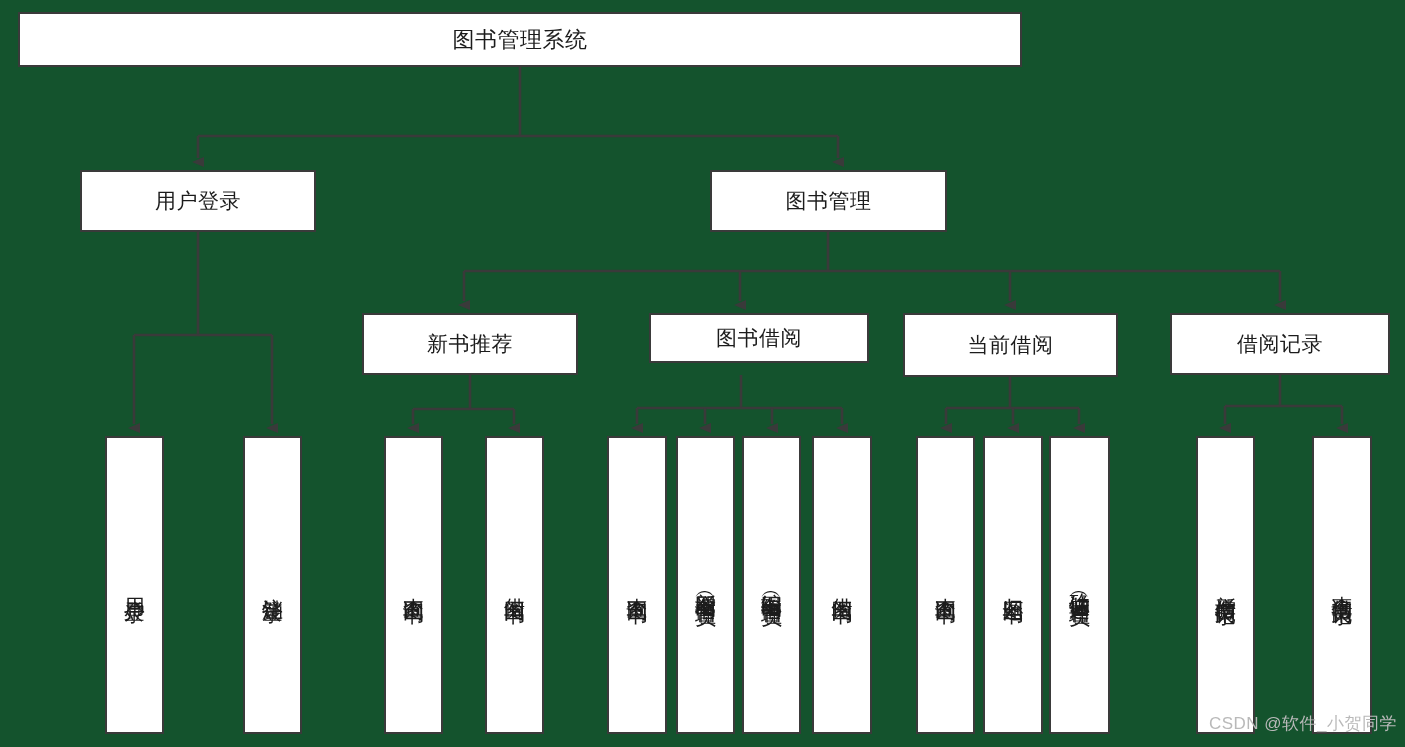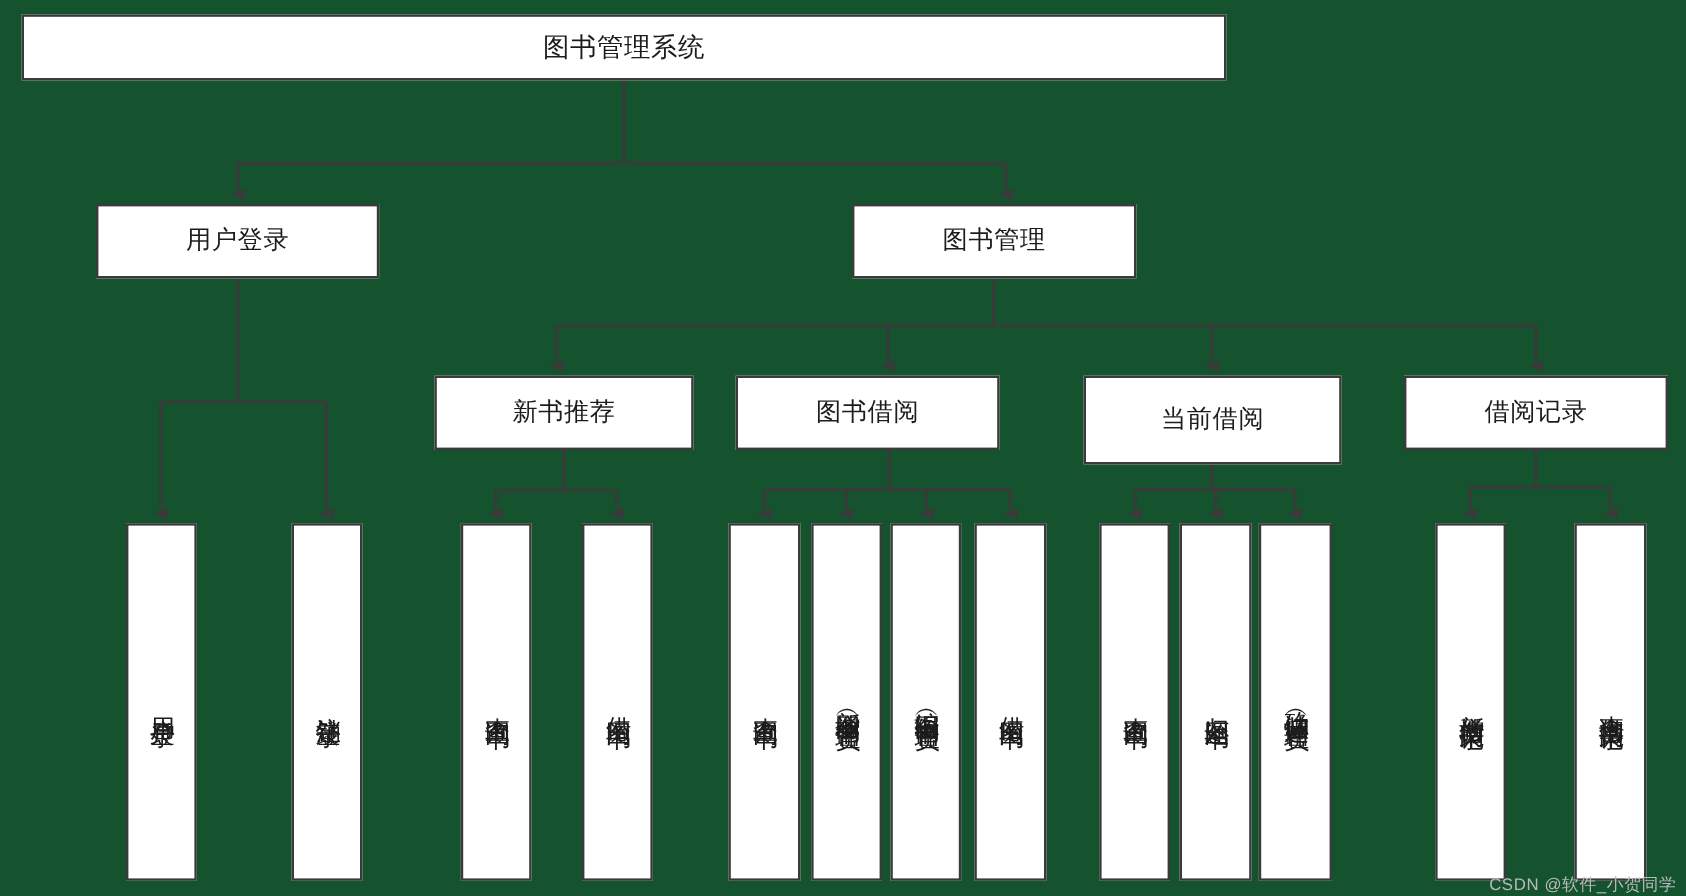--- a/index.html
+++ b/index.html
@@ -51,22 +51,22 @@
   #wires{
     position:absolute;
     left:0;top:0;
     width:1405px;height:747px;
     pointer-events:none;
   }
   
   #watermark{
     position:absolute;
     right:8px;
-    bottom:0;
-    font-size:14px;
+    bottom:12px;
+    font-size:17px;
     color:#b9b9b9;
     letter-spacing:0.5px;
     white-space:nowrap;
   }
 </style>
 </head>
 <body>
 
 <div id="canvas">
 
@@ -130,25 +130,25 @@
   </div>
 
   <div class="node" style="left:710px;top:170px;width:237px;height:62px;">
     <span class="lbl">图书管理</span>
   </div>
 
   <div class="node" style="left:362px;top:313px;width:216px;height:62px;">
     <span class="lbl">新书推荐</span>
   </div>
 
-  <div class="node" style="left:613px;top:313px;width:220px;height:62px;">
+  <div class="node" style="left:649px;top:313px;width:220px;height:50px;font-family:Liberation Serif, serif;">
     <span class="lbl">图书借阅</span>
   </div>
 
-  <div class="node" style="left:903px;top:313px;width:215px;height:74px;">
+  <div class="node" style="left:903px;top:313px;width:215px;height:64px;">
     <span class="lbl">当前借阅</span>
   </div>
 
   <div class="node" style="left:1170px;top:313px;width:220px;height:62px;text-align:right;">
     <span class="lbl">借阅记录</span>
   </div>
 
   <div class="node vert" style="left:105px;top:436px;width:59px;height:298px;">
     <span class="lbl">用户登录</span>
   </div>

